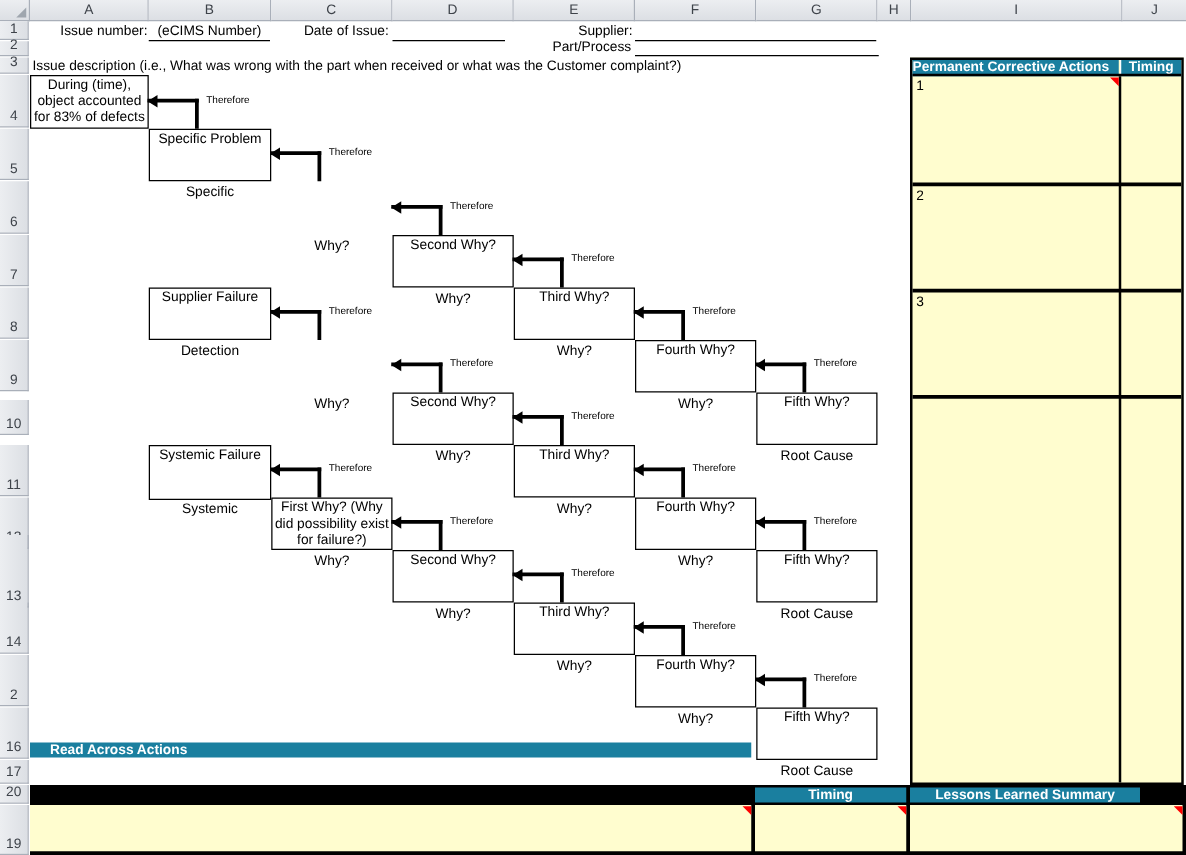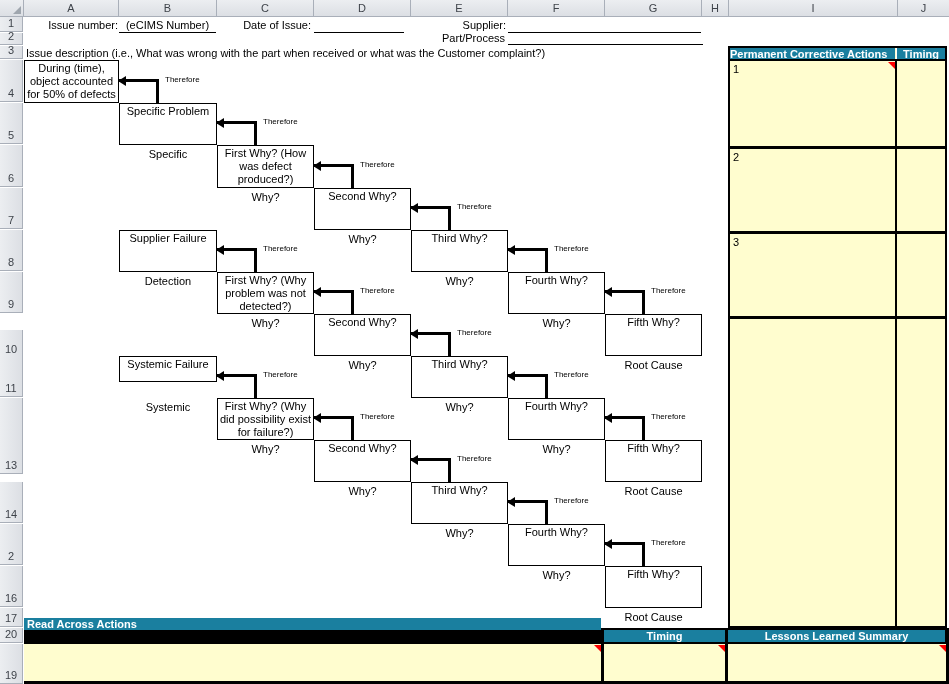--- a/index.html
+++ b/index.html
@@ -56,45 +56,44 @@
 
   <div class="rh" style="top:17px;height:15px">1</div>
   <div class="rh" style="top:33px;height:12px">2</div>
   <div class="rh" style="top:46px;height:13px">3</div>
   <div class="rh" style="top:60px;height:42px">4</div>
   <div class="rh" style="top:103px;height:41px">5</div>
   <div class="rh" style="top:145px;height:42px">6</div>
   <div class="rh" style="top:188px;height:41px">7</div>
   <div class="rh" style="top:230px;height:41px">8</div>
   <div class="rh" style="top:272px;height:41px">9</div>
-  <div class="rh" style="top:330px;height:28px">10</div>
+  <div class="rh" style="top:320px;height:28px">10</div>
   <div class="rh" style="top:356px;height:41px">11</div>
   <div class="rh" style="top:398px;height:41px">12</div>
-  <div class="rh" style="top:416px;height:58px">13</div>
+  <div class="rh" style="top:428px;height:58px">13</div>
   <div class="rh" style="top:482px;height:41px">14</div>
   <div class="rh" style="top:524px;height:41px">2</div>
   <div class="rh" style="top:566px;height:41px">16</div>
   <div class="rh" style="top:608px;height:19px">17</div>
   <div class="rh" style="top:628px;height:15px">20</div>
   <div class="rh" style="top:644px;height:40px">19</div>
 
   <div class="t rt" style="left:24px;top:19px;width:94px">Issue number:</div>
   <div class="ul ulv" style="left:119px;top:19px;width:97px">(eCIMS Number)</div>
   <div class="t rt" style="left:217px;top:19px;width:94px">Date of Issue:</div>
   <div class="ul" style="left:314px;top:19px;width:90px"></div>
   <div class="t rt" style="left:411px;top:19px;width:95px">Supplier:</div>
   <div class="ul" style="left:508px;top:19px;width:193px"></div>
   <div class="t rt" style="left:411px;top:32px;width:94px">Part/Process</div>
   <div class="ul" style="left:508px;top:31px;width:195px"></div>
   <div class="t" style="left:26px;top:47px">Issue description (i.e., What was wrong with the part when received or what was the Customer complaint?)</div>
 
-  <div class="bx" style="left:24px;top:60px;width:95px;height:43px">During (time), object accounted for 50% of defects</div>
+  <div class="bx" style="left:24px;top:60px;width:95px;height:43px">During (time), object accounted for 83% of defects</div>
   <div class="bx" style="left:119px;top:103px;width:98px;height:42px">Specific Problem</div>
   <div class="lb" style="left:119px;top:148px;width:98px">Specific</div>
-  <div class="bx" style="left:217px;top:145px;width:97px;height:43px">First Why? (How was defect produced?)</div>
   <div class="lb" style="left:217px;top:191px;width:97px">Why?</div>
   <div class="bx" style="left:314px;top:188px;width:97px;height:42px">Second Why?</div>
   <div class="lb" style="left:314px;top:233px;width:97px">Why?</div>
   <div class="bx" style="left:411px;top:230px;width:97px;height:42px">Third Why?</div>
   <div class="lb" style="left:411px;top:275px;width:97px">Why?</div>
   <div class="bx" style="left:508px;top:272px;width:97px;height:42px">Fourth Why?</div>
   <div class="lb" style="left:508px;top:317px;width:97px">Why?</div>
   <div class="bx" style="left:605px;top:314px;width:97px;height:42px">Fifth Why?</div>
   <div class="lb" style="left:605px;top:359px;width:97px">Root Cause</div>
   <div class="ar" style="left:118px;top:79px;width:41px;height:24px"></div>
@@ -105,42 +104,41 @@
   <div class="tf" style="left:360px;top:160px">Therefore</div>
   <div class="ar" style="left:410px;top:206px;width:41px;height:24px"></div>
   <div class="tf" style="left:457px;top:202px">Therefore</div>
   <div class="ar" style="left:507px;top:248px;width:41px;height:24px"></div>
   <div class="tf" style="left:554px;top:244px">Therefore</div>
   <div class="ar" style="left:604px;top:290px;width:41px;height:24px"></div>
   <div class="tf" style="left:651px;top:286px">Therefore</div>
 
   <div class="bx" style="left:119px;top:230px;width:98px;height:42px">Supplier Failure</div>
   <div class="lb" style="left:119px;top:275px;width:98px">Detection</div>
-  <div class="bx" style="left:217px;top:272px;width:97px;height:42px">First Why? (Why problem was not detected?)</div>
   <div class="lb" style="left:217px;top:317px;width:97px">Why?</div>
   <div class="bx" style="left:314px;top:314px;width:97px;height:42px">Second Why?</div>
   <div class="lb" style="left:314px;top:359px;width:97px">Why?</div>
   <div class="bx" style="left:411px;top:356px;width:97px;height:42px">Third Why?</div>
   <div class="lb" style="left:411px;top:401px;width:97px">Why?</div>
   <div class="bx" style="left:508px;top:398px;width:97px;height:42px">Fourth Why?</div>
   <div class="lb" style="left:508px;top:443px;width:97px">Why?</div>
   <div class="bx" style="left:605px;top:440px;width:97px;height:42px">Fifth Why?</div>
   <div class="lb" style="left:605px;top:485px;width:97px">Root Cause</div>
   <div class="ar" style="left:216px;top:248px;width:41px;height:24px"></div>
   <div class="tf" style="left:263px;top:244px">Therefore</div>
   <div class="ar" style="left:313px;top:290px;width:41px;height:24px"></div>
   <div class="tf" style="left:360px;top:286px">Therefore</div>
   <div class="ar" style="left:410px;top:332px;width:41px;height:24px"></div>
   <div class="tf" style="left:457px;top:328px">Therefore</div>
   <div class="ar" style="left:507px;top:374px;width:41px;height:24px"></div>
   <div class="tf" style="left:554px;top:370px">Therefore</div>
   <div class="ar" style="left:604px;top:416px;width:41px;height:24px"></div>
   <div class="tf" style="left:651px;top:412px">Therefore</div>
 
-  <div class="bx" style="left:119px;top:356px;width:98px;height:26px">Systemic Failure</div>
+  <div class="bx" style="left:119px;top:356px;width:98px;height:44px">Systemic Failure</div>
   <div class="lb" style="left:119px;top:401px;width:98px">Systemic</div>
   <div class="bx" style="left:217px;top:398px;width:97px;height:42px">First Why? (Why did possibility exist for failure?)</div>
   <div class="lb" style="left:217px;top:443px;width:97px">Why?</div>
   <div class="bx" style="left:314px;top:440px;width:97px;height:42px">Second Why?</div>
   <div class="lb" style="left:314px;top:485px;width:97px">Why?</div>
   <div class="bx" style="left:411px;top:482px;width:97px;height:42px">Third Why?</div>
   <div class="lb" style="left:411px;top:527px;width:97px">Why?</div>
   <div class="bx" style="left:508px;top:524px;width:97px;height:42px">Fourth Why?</div>
   <div class="lb" style="left:508px;top:569px;width:97px">Why?</div>
   <div class="bx" style="left:605px;top:566px;width:97px;height:42px">Fifth Why?</div>
@@ -164,23 +162,23 @@
   <div class="blk" style="left:730px;top:146px;width:215px;height:3px"></div>
   <div class="blk" style="left:730px;top:231px;width:215px;height:3px"></div>
   <div class="blk" style="left:730px;top:316px;width:215px;height:3px"></div>
   <div class="num" style="left:733px;top:63px">1</div>
   <div class="num" style="left:733px;top:151px">2</div>
   <div class="num" style="left:733px;top:236px">3</div>
   <div class="ct" style="left:888px;top:62px"></div>
 
   <div class="blk" style="left:24px;top:628px;width:925px;height:16px"></div>
   <div class="blk" style="left:24px;top:644px;width:925px;height:40px"></div>
-  <div class="teal" style="left:24px;top:618px;width:577px;height:12px;padding-left:3px;box-sizing:border-box">Read Across Actions</div>
+  <div class="teal" style="left:24px;top:594px;width:577px;height:12px;padding-left:16px;box-sizing:border-box">Read Across Actions</div>
   <div class="teal" style="left:604px;top:630px;width:121px;height:12px;text-align:center">Timing</div>
-  <div class="teal" style="left:728px;top:630px;width:217px;height:12px;text-align:center">Lessons Learned Summary</div>
+  <div class="teal" style="left:728px;top:630px;width:184px;height:12px;text-align:center">Lessons Learned Summary</div>
   <div class="yel" style="left:24px;top:644px;width:577px;height:37px"></div>
   <div class="yel" style="left:604px;top:644px;width:121px;height:37px"></div>
   <div class="yel" style="left:728px;top:644px;width:218px;height:37px"></div>
   <div class="ct" style="left:594px;top:645px"></div>
   <div class="ct" style="left:718px;top:645px"></div>
   <div class="ct" style="left:939px;top:645px"></div>
 
 </div>
 
 </body></html>

